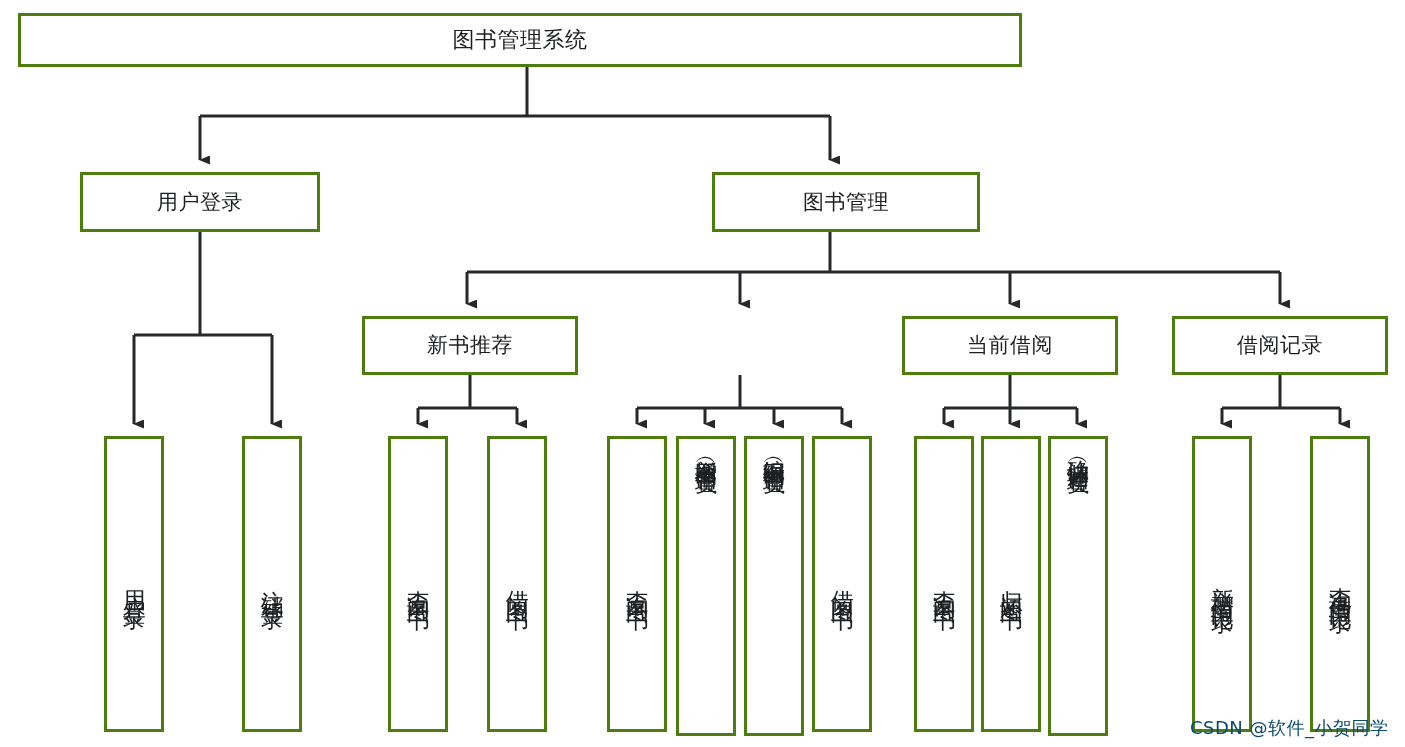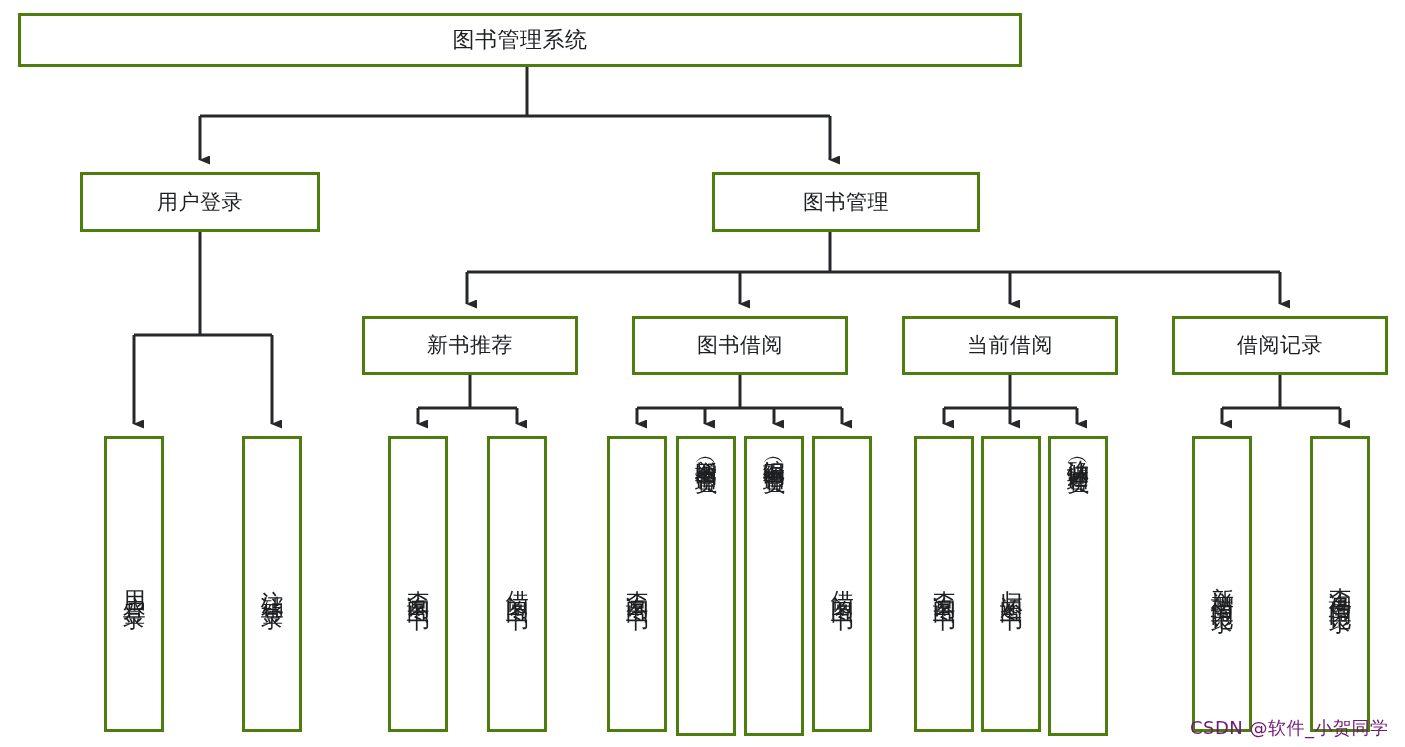--- a/index.html
+++ b/index.html
@@ -71,21 +71,21 @@
     align-items: center;
     padding-top: 0;
   }
   .node.vert.tall .node-label {
     font-size: 22px;
     letter-spacing: 2px;
     line-height: 1.0;
   }
   .watermark {
     position: absolute;
-    color: #701a75;
+    color: #0c4a6e;
     font-size: 18px;
     white-space: nowrap;
     z-index: 5;
     letter-spacing: 0.5px;
   }
 </style>
 </head>
 <body>
 
 <div id="diagram-root">
@@ -149,23 +149,20 @@
   </div>
 
   <div class="node horiz" style="left:712px; top:172px; width:268px; height:60px;">
     <span class="node-label">图书管理</span>
   </div>
 
   <div class="node horiz" style="left:362px; top:316px; width:216px; height:59px;">
     <span class="node-label">新书推荐</span>
   </div>
 
-  <div class="node horiz" style="left:632px; top:316px; width:216px; height:59px;">
-    <span class="node-label">图书借阅</span>
-  </div>
 
   <div class="node horiz" style="left:1172px; top:316px; width:216px; height:59px;">
     <span class="node-label">借阅记录</span>
   </div>
 
   <div class="node horiz" style="left:902px; top:316px; width:216px; height:59px;">
     <span class="node-label">当前借阅</span>
   </div>
 
   <div class="node vert mid short" style="left:104px; top:436px; width:60px; height:296px;">

